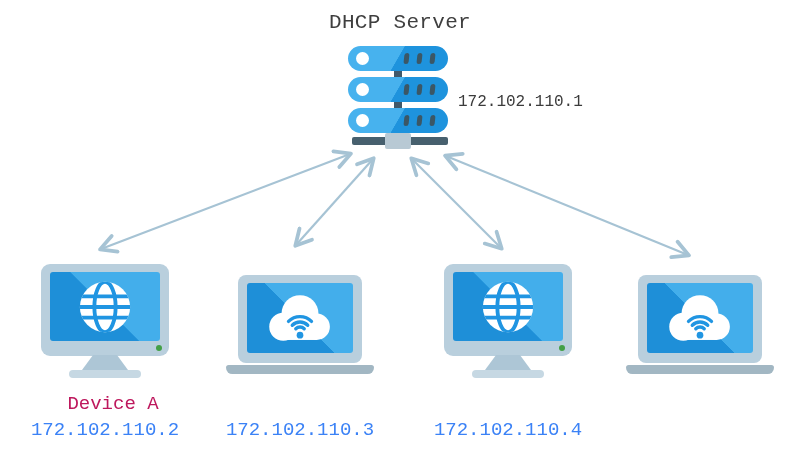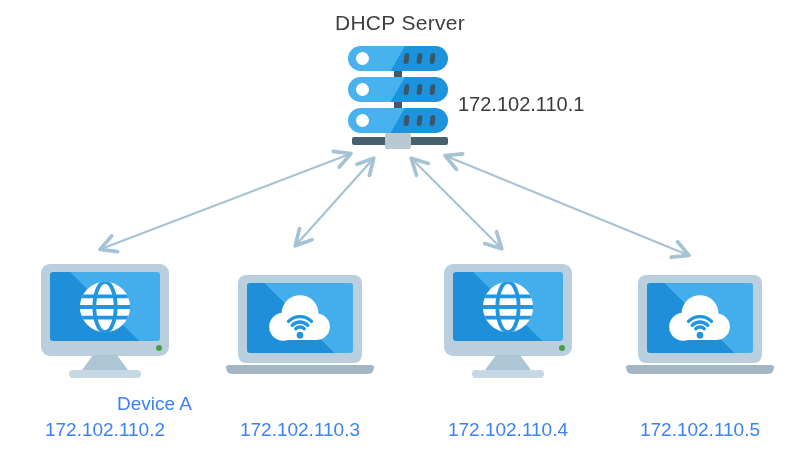--- a/index.html
+++ b/index.html
@@ -1,40 +1,40 @@
 <!DOCTYPE html>
 <html><head>
 <meta charset="utf-8">
 <style>
   html,body{margin:0;padding:0;background:#fff;}
   .canvas{
     position:relative;width:800px;height:450px;background:#ffffff;
-    font-family:Liberation Sans, sans-serif;color:#3d3d3d;overflow:hidden;
+    font-family:Liberation Mono, monospace;color:#3d3d3d;overflow:hidden;
   }
   .title{
     position:absolute;top:11px;left:0;width:800px;text-align:center;
     font-size:21px;letter-spacing:.3px;color:#3f3f3f;
   }
   
   .server-group{position:absolute;left:348px;top:46px;width:100px;height:110px;}
   .server-stem{position:absolute;left:46px;top:10px;width:8px;height:88px;background:#41596a;}
   .server-unit{
     position:absolute;left:0;width:100px;height:25px;border-radius:12.5px;
     background:linear-gradient(120deg,#47b2ee 49.5%,#1e93dd 50%);
   }
   .server-unit .led{position:absolute;left:8px;top:6px;width:13px;height:13px;border-radius:50%;background:#fff;}
   .server-unit .vent{position:absolute;top:7px;width:5px;height:11px;border-radius:2.5px;background:#3b5766;transform:skewX(-6deg);}
   .server-base{position:absolute;left:4px;top:91px;width:96px;height:8px;border-radius:2px;background:#47606e;}
   .server-connector{position:absolute;left:37px;top:87px;width:26px;height:16px;border-radius:2px;background:#b8c9d4;}
-  .server-ip{position:absolute;left:458px;top:93px;font-size:20px;color:#3b3b3b;}
+  .server-ip{position:absolute;left:458px;top:93px;font-size:16px;color:#3b3b3b;}
   
   .arrows{position:absolute;left:0;top:0;}
   
   .device{position:absolute;top:262px;width:174px;height:188px;}
-  .dev-label{position:absolute;top:131px;left:0;width:100%;text-align:right;font-size:19px;color:#3b82f6;}
+  .dev-label{position:absolute;top:131px;left:8px;width:100%;text-align:center;font-size:19px;color:#be185d;}
   .dev-ip{position:absolute;top:157px;left:0;width:100%;text-align:center;font-size:19px;color:#3b82f6;}
   
   .monitor{position:relative;width:128px;height:92px;margin:2px auto 0;background:#b9cfdd;border-radius:9px;}
   .monitor .screen{
     position:absolute;left:9px;top:8px;right:9px;bottom:15px;border-radius:3px;
     background:linear-gradient(45deg,#1e8fd8 49.6%,#43aeeb 50%);
     display:flex;align-items:center;justify-content:center;
   }
   .monitor .led-dot{position:absolute;right:7px;bottom:5px;width:6px;height:6px;border-radius:50%;background:#43a047;}
   .neck{
@@ -192,16 +192,15 @@
               <path d="M40.2,45.2 A6.8,6.8 0 0 1 49.8,45.2"></path>
               <path d="M36.2,41.2 A12.5,12.5 0 0 1 53.8,41.2"></path>
               <path d="M31.9,36.9 A18.5,18.5 0 0 1 58.1,36.9"></path>
             </g>
             <circle cx="45" cy="52.5" r="3.8" fill="#2095e2"></circle>
           </svg>
         </div>
       </div>
       <div class="laptop-base"></div>
     </div>
-    <div class="dev-ip">172.102.110.5</div>
   </div>
 
 </div>
 
 </body></html>

